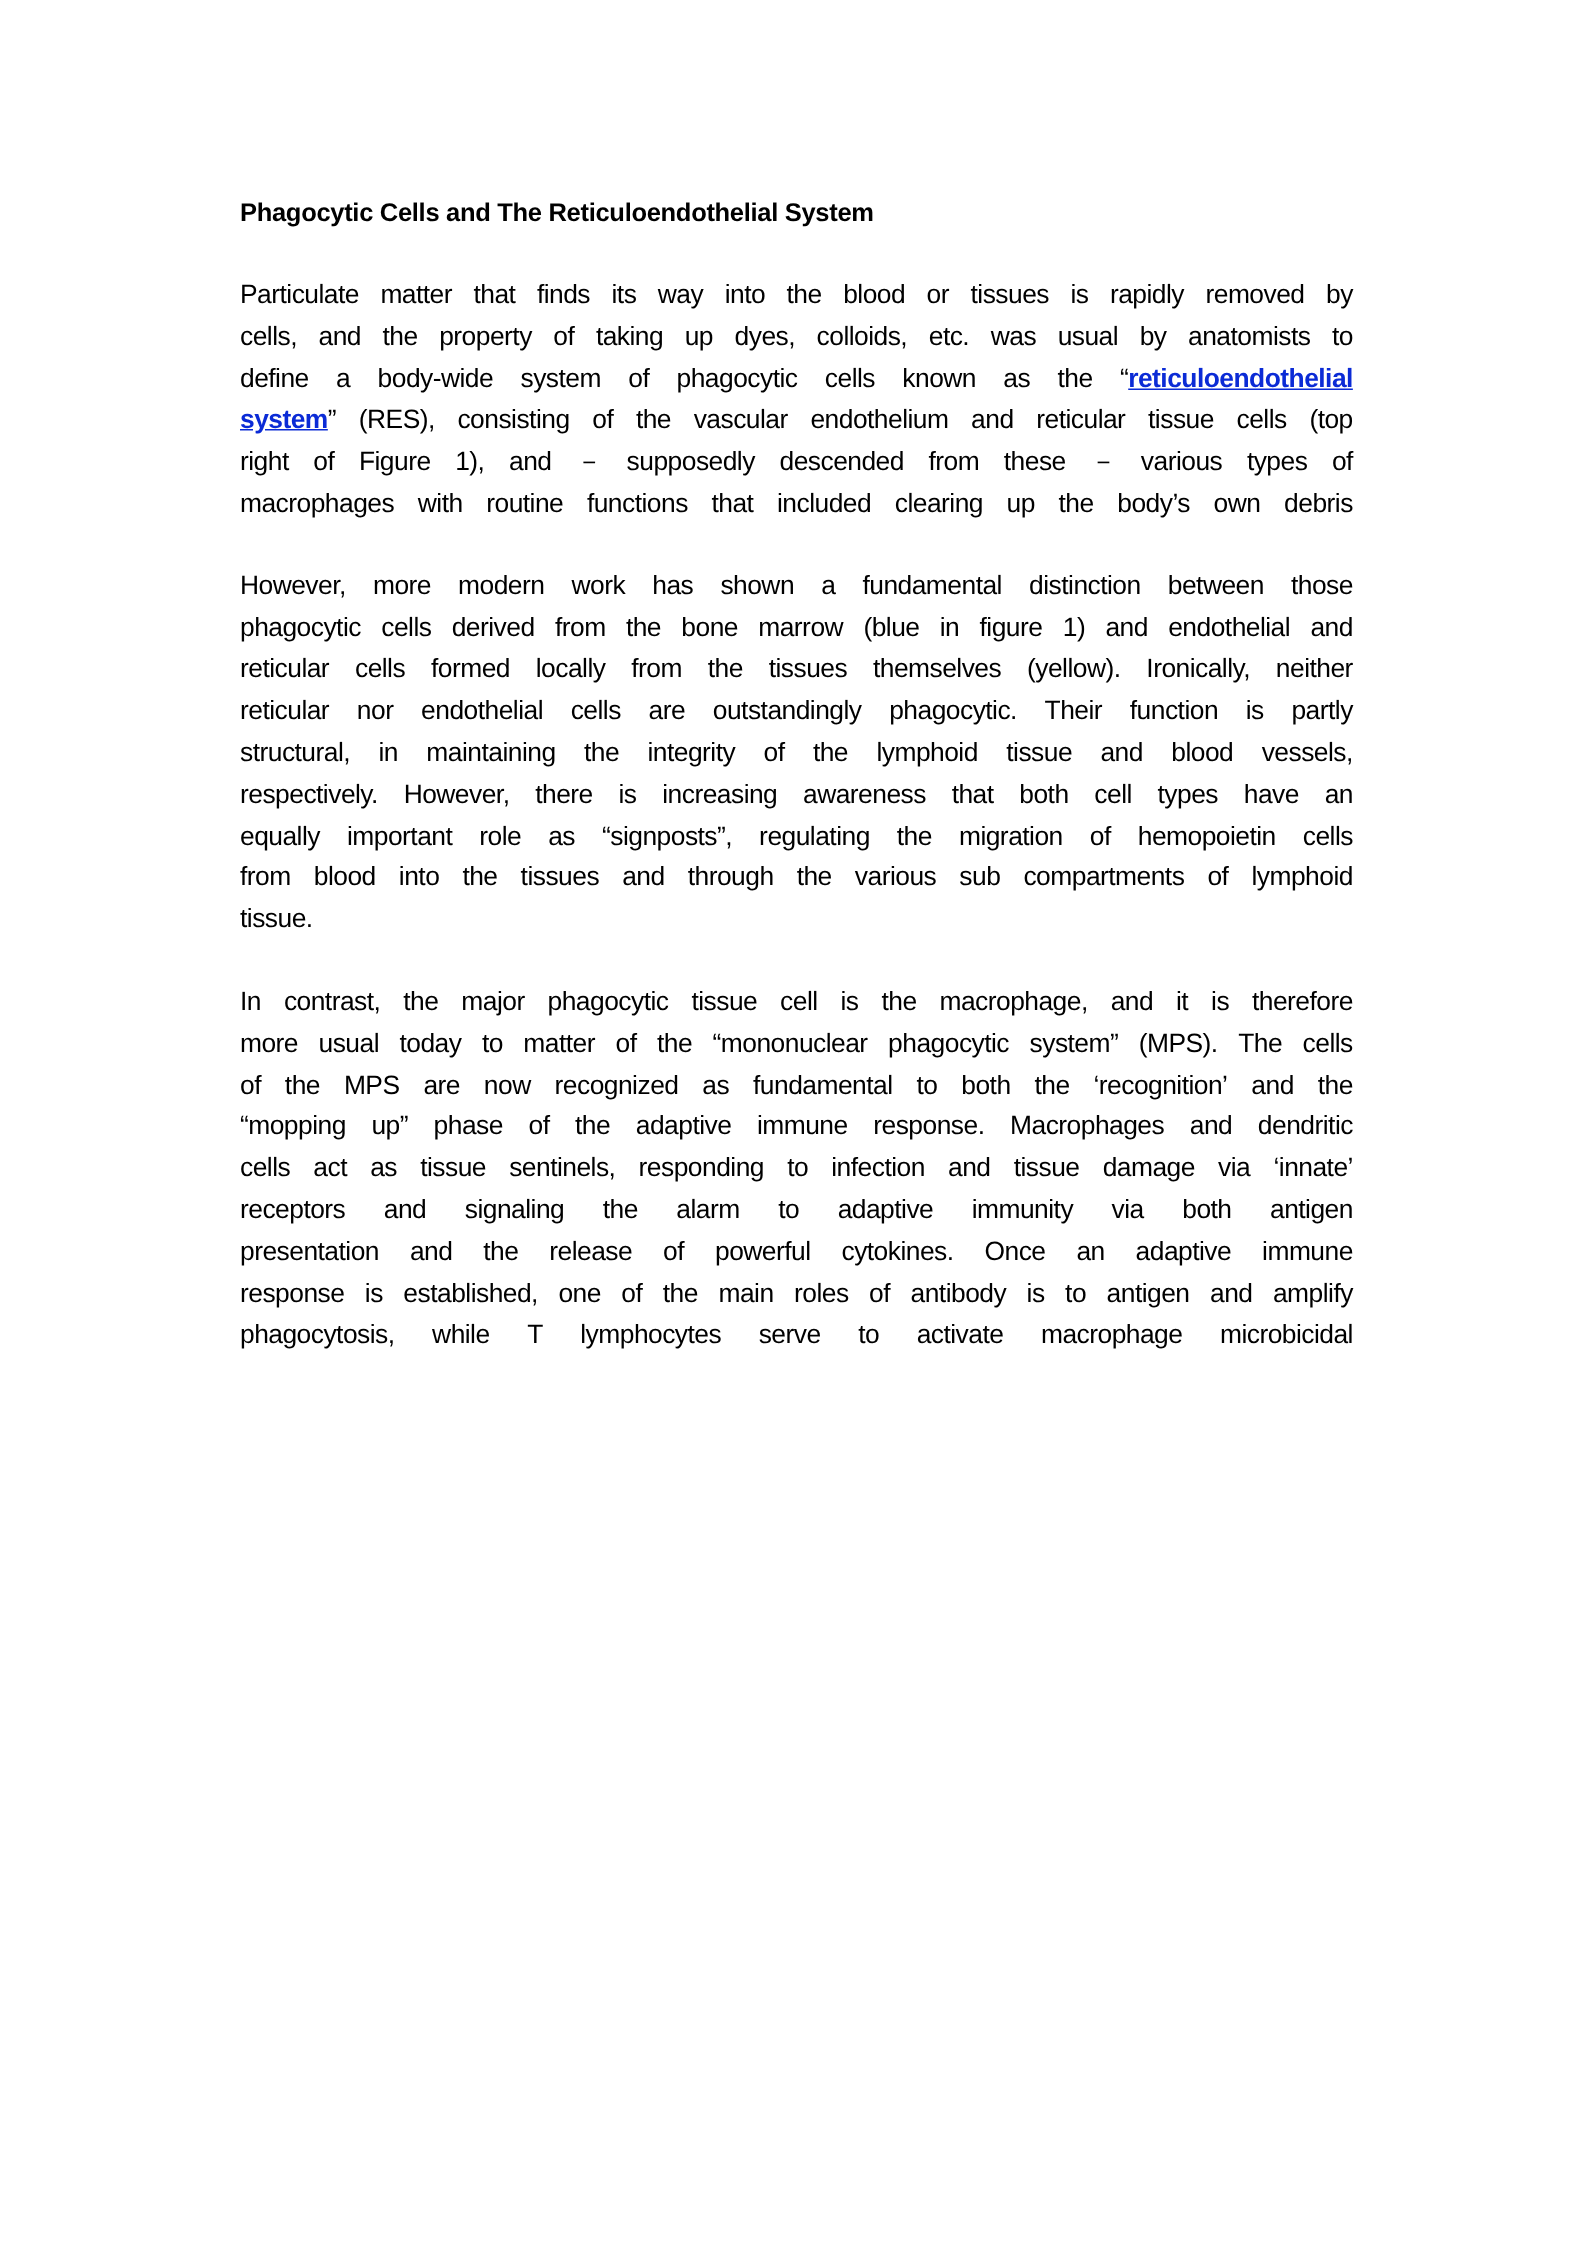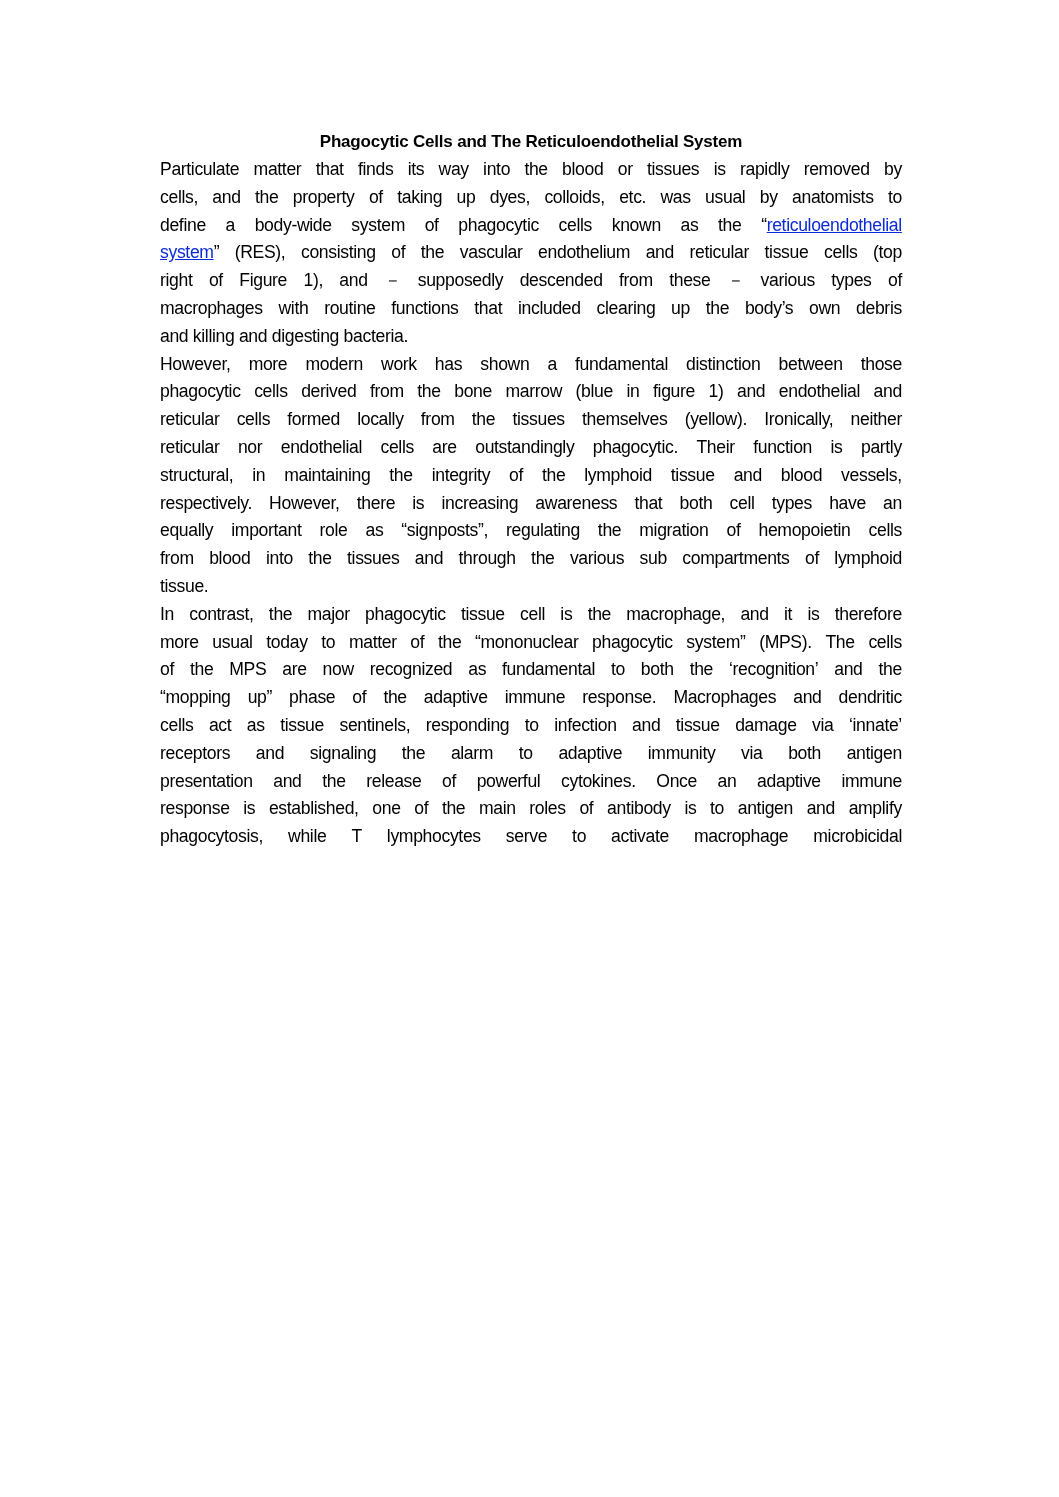--- a/index.html
+++ b/index.html
@@ -4,32 +4,32 @@
 <style>
   html, body { margin: 0; padding: 0; background: #ffffff; }
   body { width: 1059px; height: 1497px; position: relative; overflow: hidden; }
   .page {
     position: absolute; left: 160px; top: 128px; width: 742px;
     font-family: "Liberation Sans", "DejaVu Sans", sans-serif;
     color: #000000;
   }
   .title {
     font-weight: bold; font-size: 17px; line-height: 28px; height: 28px;
-    white-space: nowrap; letter-spacing: -0.2px; text-align: center;
+    white-space: nowrap; letter-spacing: -0.2px;
   }
-  .para { }
+  .para { margin-top: 27px; }
   .line {
     font-size: 17.6px; line-height: 27.8px; height: 27.8px;
     text-align: justify; text-align-last: justify;
     white-space: nowrap; overflow: visible; letter-spacing: -0.35px;
     display: flex; justify-content: space-between;
   }
   .line.last { text-align-last: left; display: block; }
   .word { white-space: pre; }
-  a.link { color: #0b2bd6; text-decoration: underline; }
+  a.link { color: #0b2bd6; text-decoration: underline; font-weight: bold; }
 </style>
 </head>
 <body>
 
 <div class="page">
   <div class="title">Phagocytic Cells and The Reticuloendothelial System</div>
 
   <div class="para">
     <div class="line">
         <span class="word">Particulate</span>
@@ -115,21 +115,20 @@
         <span class="word">functions</span>
         <span class="word">that</span>
         <span class="word">included</span>
         <span class="word">clearing</span>
         <span class="word">up</span>
         <span class="word">the</span>
         <span class="word">body’s</span>
         <span class="word">own</span>
         <span class="word">debris</span>
       </div>
-    <div class="line last">and killing and digesting bacteria.</div>
   </div>
 
   <div class="para">
     <div class="line">
         <span class="word">However,</span>
         <span class="word">more</span>
         <span class="word">modern</span>
         <span class="word">work</span>
         <span class="word">has</span>
         <span class="word">shown</span>

